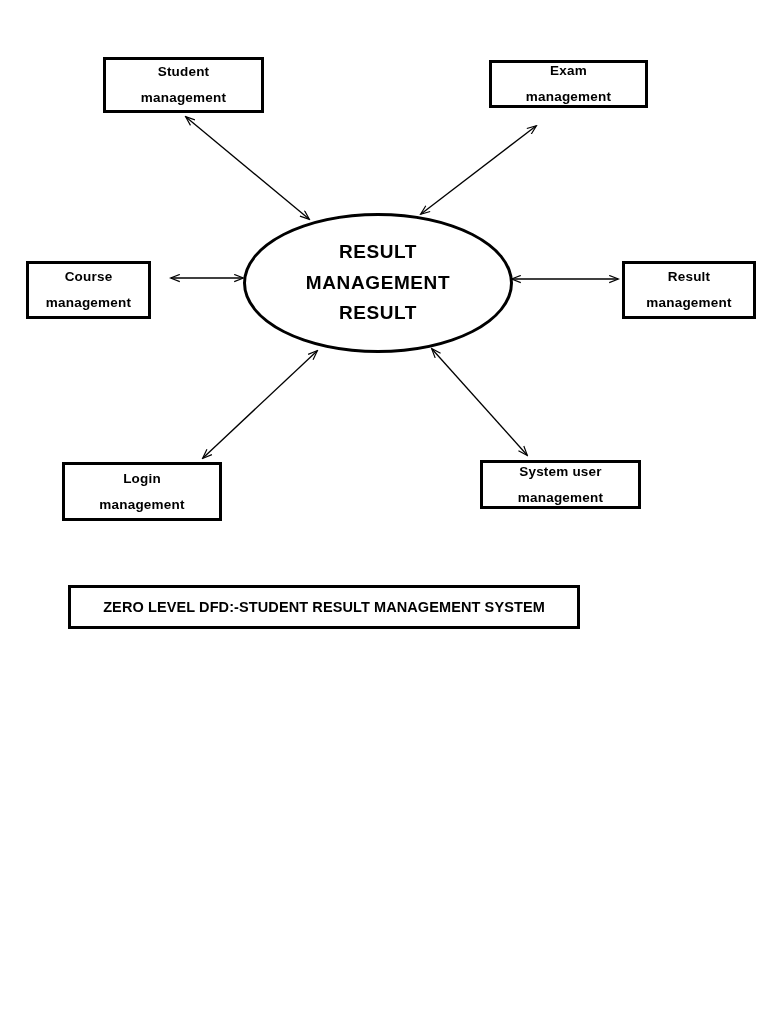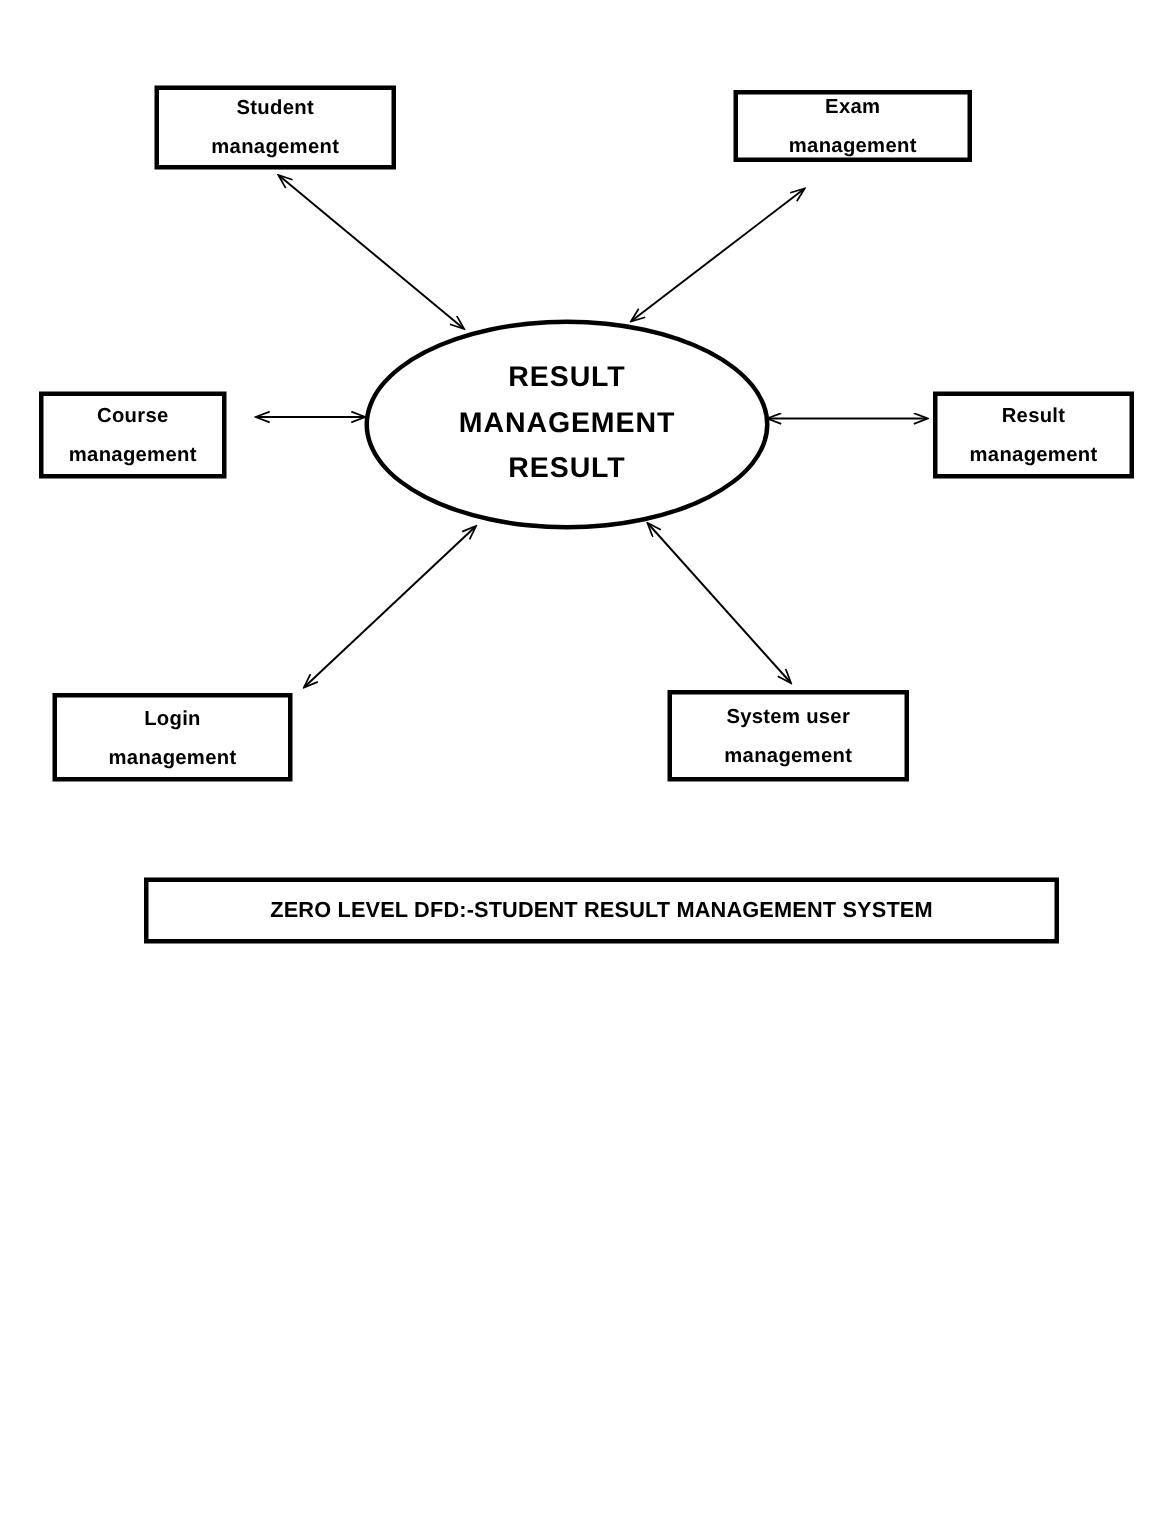--- a/index.html
+++ b/index.html
@@ -47,22 +47,22 @@
   }
   .node-box .line {
     display: block;
     white-space: nowrap;
   }
   
   #box-student      { left: 103px; top: 57px;  width: 161px; height: 56px; }
   #box-exam         { left: 489px; top: 60px;  width: 159px; height: 48px; }
   #box-course       { left: 26px;  top: 261px; width: 125px; height: 58px; }
   #box-result       { left: 622px; top: 261px; width: 134px; height: 58px; }
-  #box-login        { left: 35px;  top: 462px; width: 160px; height: 59px; }
-  #box-systemuser   { left: 445px; top: 460px; width: 161px; height: 61px; }
+  #box-login        { left: 62px;  top: 462px; width: 160px; height: 59px; }
+  #box-systemuser   { left: 480px; top: 460px; width: 161px; height: 49px; }
 
   
   #process-ellipse {
     position: absolute;
     z-index: 2;
     left: 243px;
     top: 213px;
     width: 270px;
     height: 140px;
     box-sizing: border-box;
@@ -80,29 +80,28 @@
     letter-spacing: 0.6px;
   }
   #process-ellipse .line { display: block; white-space: nowrap; }
 
   
   #caption-box {
     position: absolute;
     z-index: 2;
     left: 68px;
     top: 585px;
-    width: 610px;
+    width: 512px;
     height: 44px;
     box-sizing: border-box;
     background: #ffffff;
     border: 3px solid #000000;
     display: flex;
     align-items: center;
     justify-content: center;
-    margin-left: 28px;
   }
   #caption-text {
     font-weight: bold;
     font-size: 14.5px;
     letter-spacing: 0.1px;
     white-space: nowrap;
   }
 </style>
 </head>
 <body>

